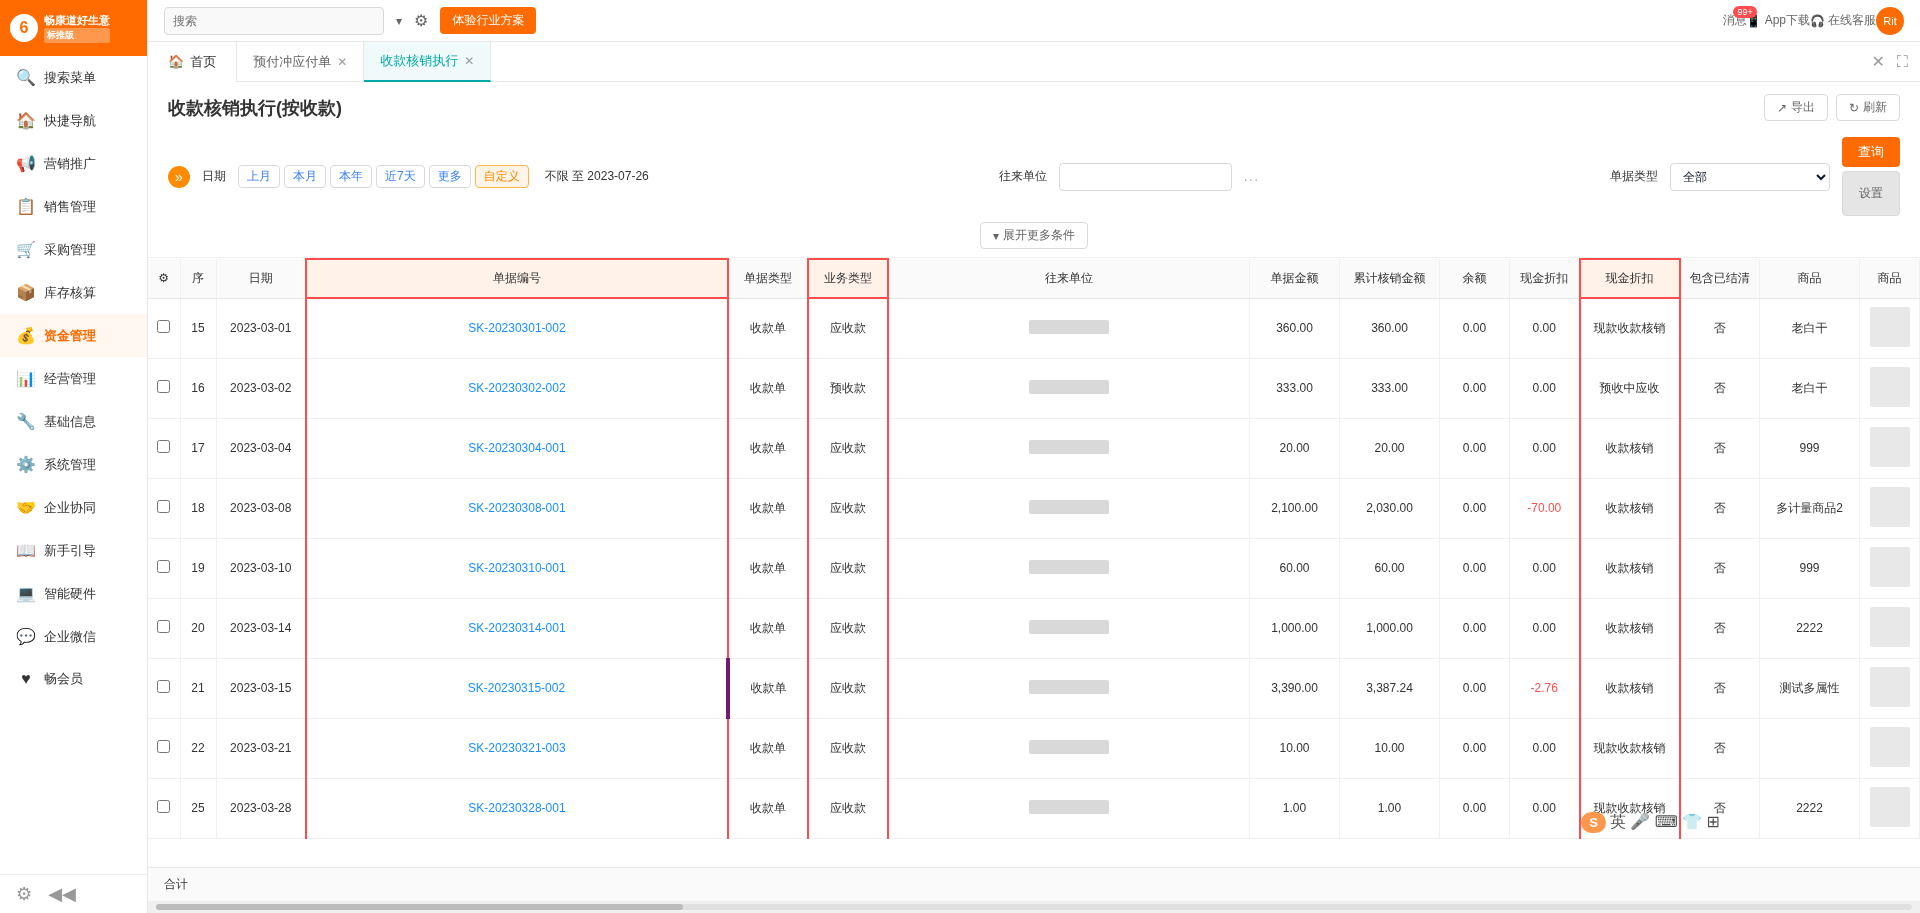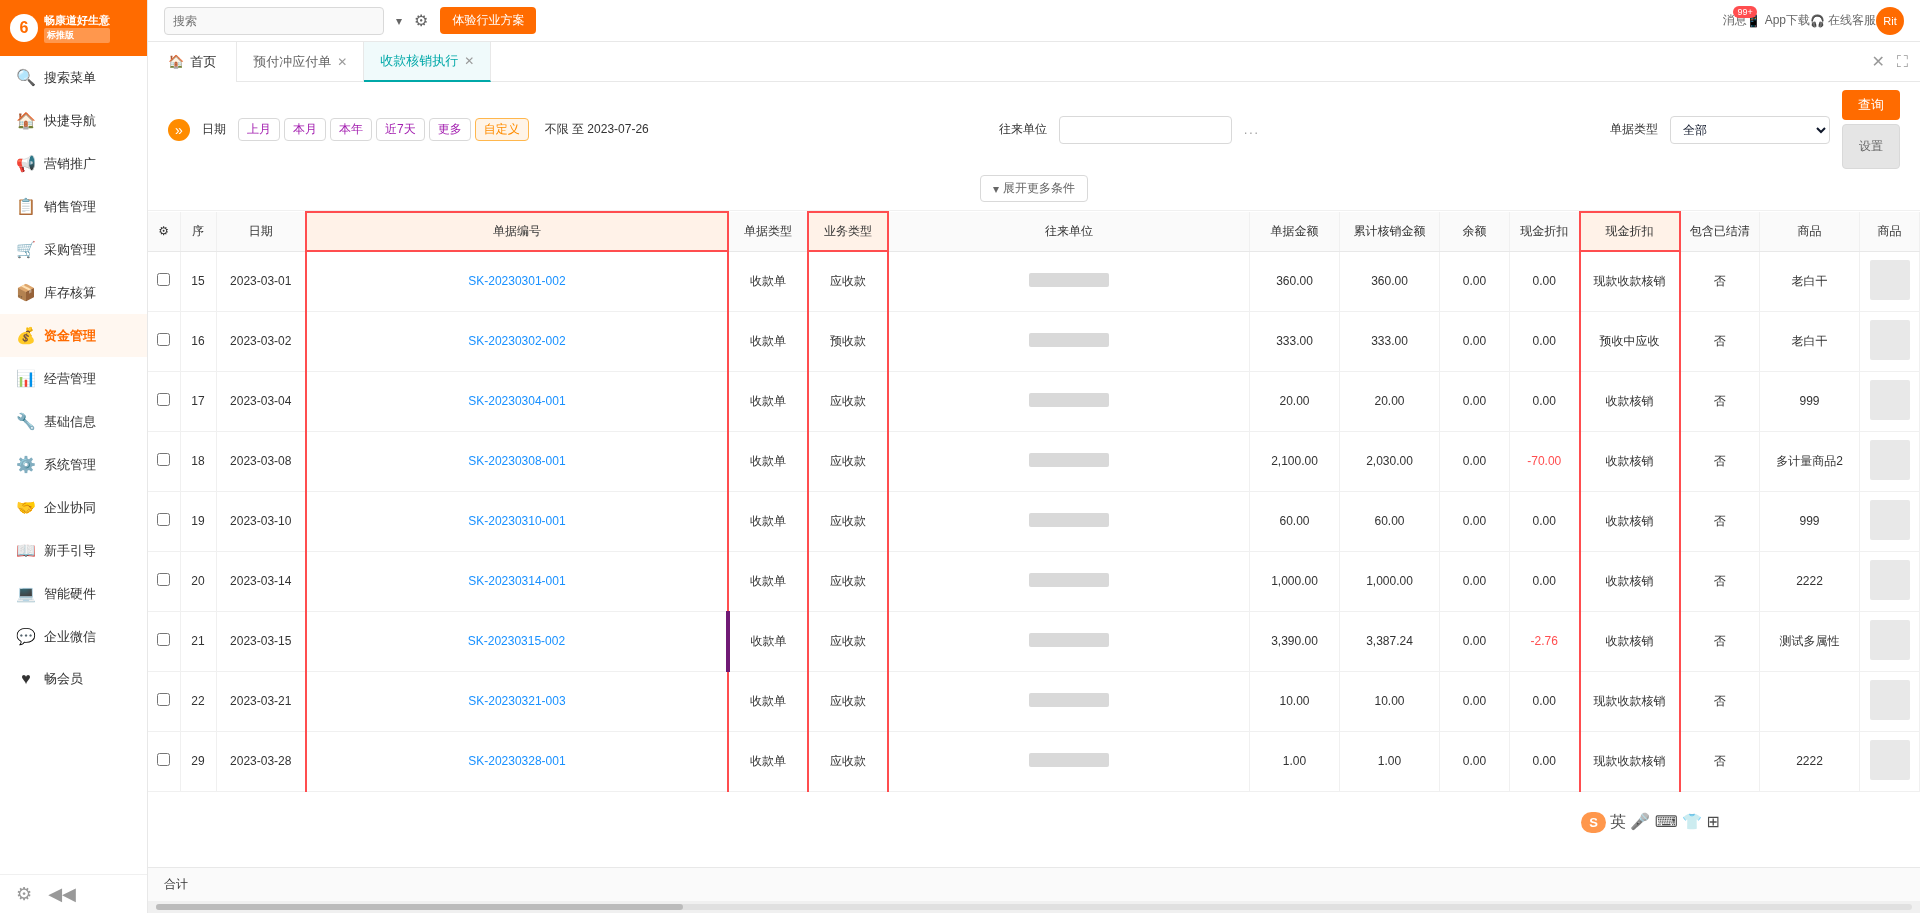--- a/index.html
+++ b/index.html
@@ -47,21 +47,21 @@
     .page-actions { display: flex; gap: 8px; }
     .btn-export { background: #fff; border: 1px solid #d9d9d9; color: #666; padding: 4px 12px; border-radius: 4px; cursor: pointer; font-size: 12px; display: flex; align-items: center; gap: 4px; }
     .btn-refresh { background: #fff; border: 1px solid #d9d9d9; color: #666; padding: 4px 12px; border-radius: 4px; cursor: pointer; font-size: 12px; display: flex; align-items: center; gap: 4px; }
 
     
     .filter-bar { background: #fff; padding: 8px 20px; border-bottom: 1px solid #f0f0f0; flex-shrink: 0; }
     .filter-row { display: flex; align-items: center; gap: 12px; flex-wrap: wrap; }
     .filter-toggle { background: #ff8c00; color: #fff; border: none; border-radius: 50%; width: 22px; height: 22px; cursor: pointer; font-size: 14px; display: flex; align-items: center; justify-content: center; flex-shrink: 0; }
     .filter-label { color: #333; font-size: 12px; white-space: nowrap; }
     .filter-date-btns { display: flex; gap: 4px; align-items: center; }
-    .filter-date-btn { padding: 2px 8px; border: 1px solid #d9d9d9; border-radius: 4px; background: #fff; color: #a21caf; cursor: pointer; font-size: 12px; }
+    .filter-date-btn { padding: 2px 8px; border: 1px solid #d9d9d9; border-radius: 4px; background: #fff; color: #3b82f6; cursor: pointer; font-size: 12px; }
     .filter-date-custom { background: #fff4e8; border: 1px solid #ffb74d; color: #ff8c00; padding: 2px 8px; border-radius: 4px; cursor: pointer; font-size: 12px; }
     .filter-date-range { color: #333; font-size: 12px; }
     .filter-input { border: 1px solid #d9d9d9; border-radius: 4px; padding: 4px 8px; font-size: 12px; color: #333; min-width: 160px; height: 28px; }
     .filter-dots { color: #999; letter-spacing: 2px; }
     .filter-select { border: 1px solid #d9d9d9; border-radius: 4px; padding: 4px 8px; font-size: 12px; color: #0f172a; min-width: 160px; height: 28px; background: #fff; }
     .btn-query { background: #ff6b00; color: #fff; border: none; border-radius: 4px; padding: 6px 16px; cursor: pointer; font-size: 13px; }
     .btn-settings { background: #e5e5e5; border: 1px solid #d9d9d9; color: #666; border-radius: 4px; padding: 13px 12px; cursor: pointer; font-size: 12px; }
     .filter-expand { background: #fff; border: 1px solid #d9d9d9; padding: 4px 12px; border-radius: 4px; cursor: pointer; color: #666; font-size: 12px; display: flex; align-items: center; gap: 4px; }
     .filter-second-row { display: flex; align-items: center; justify-content: center; margin-top: 6px; }
 
@@ -203,20 +203,33 @@
       <span class="tab-close">✕</span>
     </div>
     <div class="tabbar-right">
       <span>✕</span>
       <span>⛶</span>
     </div>
   </div>
 
   <div class="page-content">
 
+    <div class="page-header">
+      <h2 class="page-title">收款核销执行(按收款)</h2>
+      <div class="page-actions">
+        <button class="btn-export">
+          <span>↗</span>
+          <span>导出</span>
+        </button>
+        <button class="btn-refresh">
+          <span>↻</span>
+          <span>刷新</span>
+        </button>
+      </div>
+    </div>
 
     <div class="filter-bar">
       <div class="filter-row">
         <button class="filter-toggle">»</button>
         <span class="filter-label">日期</span>
         <div class="filter-date-btns">
           <button class="filter-date-btn">上月</button>
           <button class="filter-date-btn">本月</button>
           <button class="filter-date-btn">本年</button>
           <button class="filter-date-btn">近7天</button>
@@ -404,21 +417,21 @@
     <td class="">10.00</td>
     <td>0.00</td>
     <td class="">0.00</td>
     <td style="border-left:2px solid #ff4d4f;border-right:2px solid #ff4d4f;">现款收款核销</td>
     <td>否</td>
     <td></td>
     <td><span style="display:inline-block;width:40px;height:40px;background:#e8e8e8;border-radius:2px;"></span></td>
   </tr>
               <tr>
     <td><input type="checkbox" style=""></td>
-    <td>29</td>
+    <td>25</td>
     <td>2023-03-28</td>
     <td style="border-left:2px solid #ff4d4f;border-right:2px solid #ff4d4f;"><a class="link-text">SK-20230328-001</a></td>
     <td>收款单</td>
     <td style="border-left:2px solid #ff4d4f;border-right:2px solid #ff4d4f;">应收款</td>
     <td><span style="display:inline-block;width:80px;height:14px;background:#d9d9d9;border-radius:2px;"></span></td>
     <td class="">1.00</td>
     <td class="">1.00</td>
     <td>0.00</td>
     <td class="">0.00</td>
     <td style="border-left:2px solid #ff4d4f;border-right:2px solid #ff4d4f;">现款收款核销</td>

